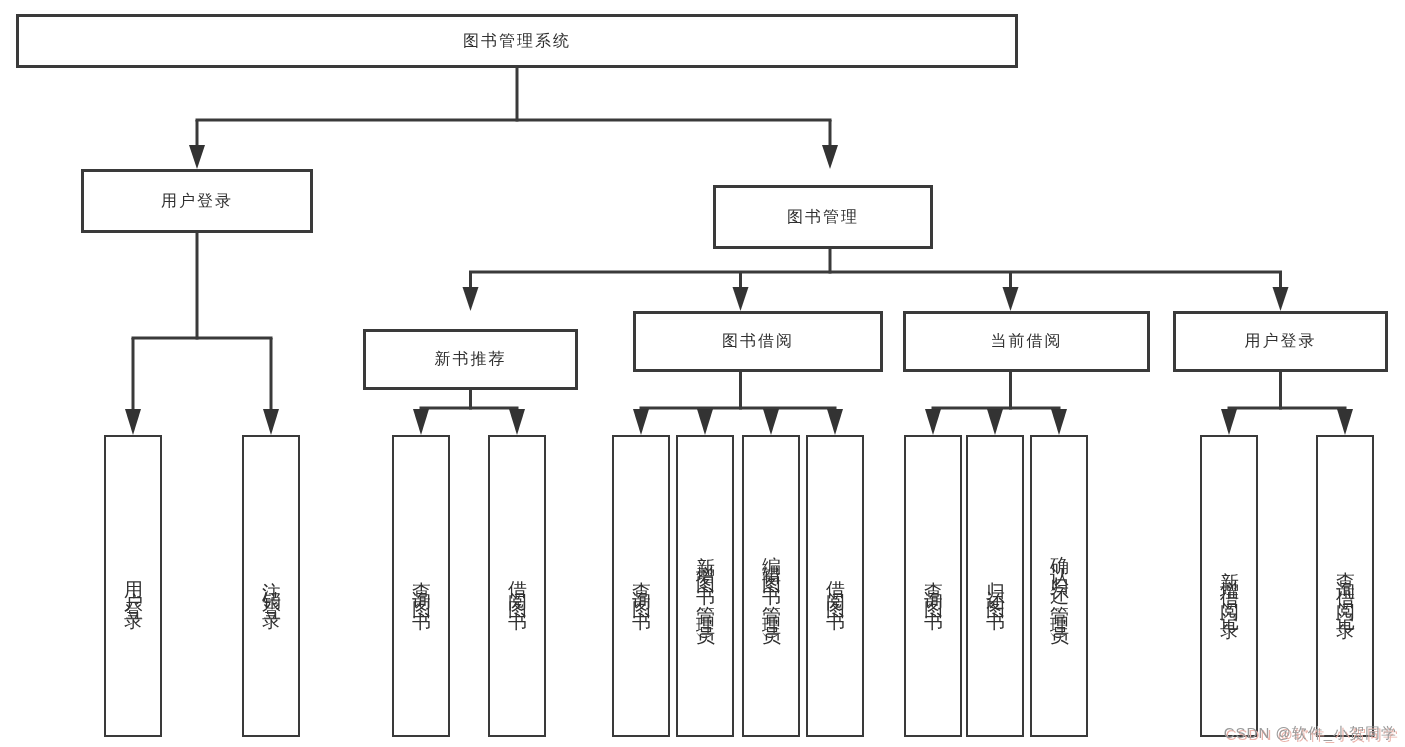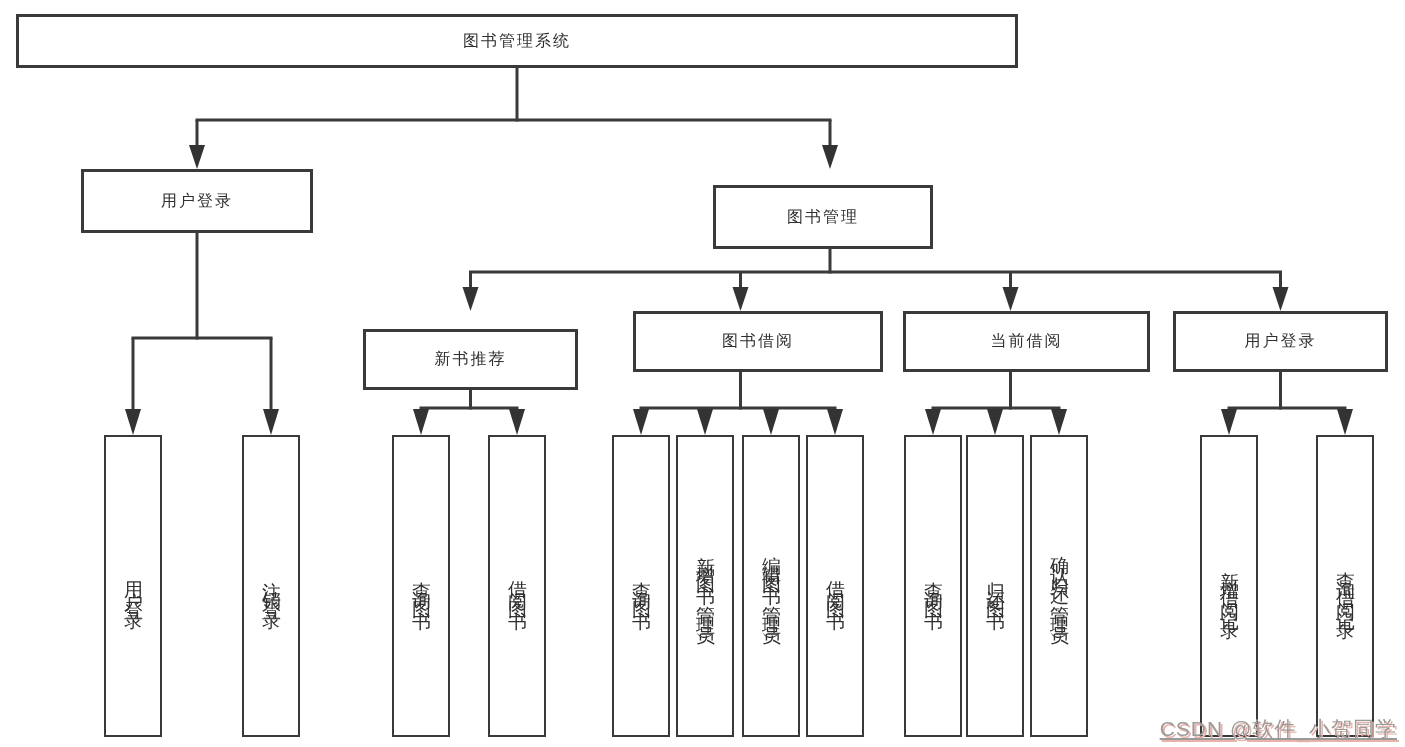--- a/index.html
+++ b/index.html
@@ -42,26 +42,25 @@
     writing-mode: vertical-rl;
     text-orientation: mixed;
     letter-spacing: 10px;
     line-height: 1.1;
   }
   .watermark {
     position: absolute;
     right: 8px;
     bottom: 4px;
     z-index: 3;
-    font-size: 21px;
+    font-size: 15px;
     letter-spacing: 1px;
     color: #9a9a9a;
     text-shadow: 2px 2px 0 #eab3aa;
     white-space: nowrap;
-    text-decoration: underline;
   }
 </style>
 </head>
 <body>
 
 <div class="canvas">
 
   <svg class="connectors" viewBox="0 0 1405 747" xmlns="http://www.w3.org/2000/svg">
     <g>
 

